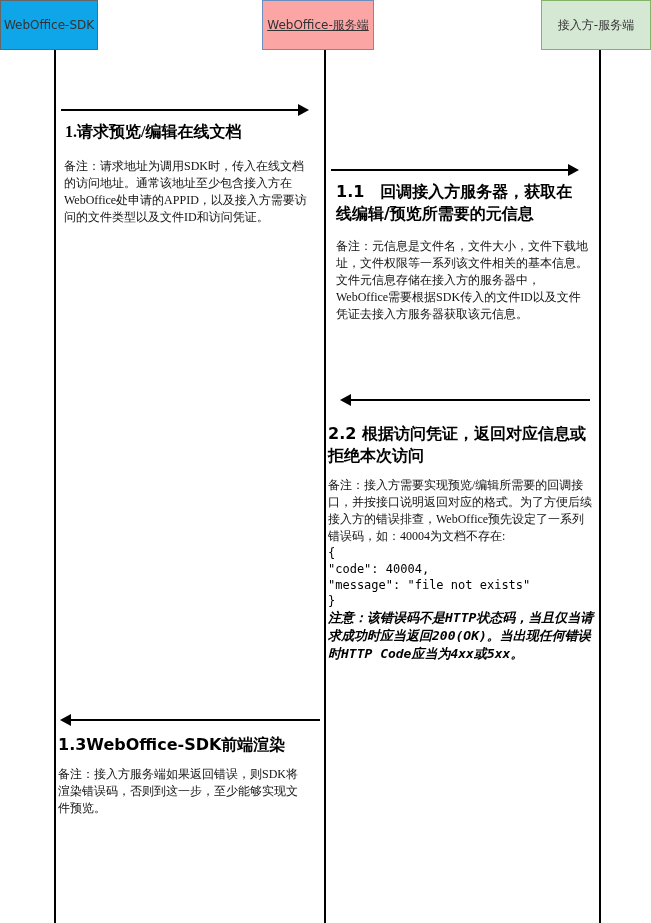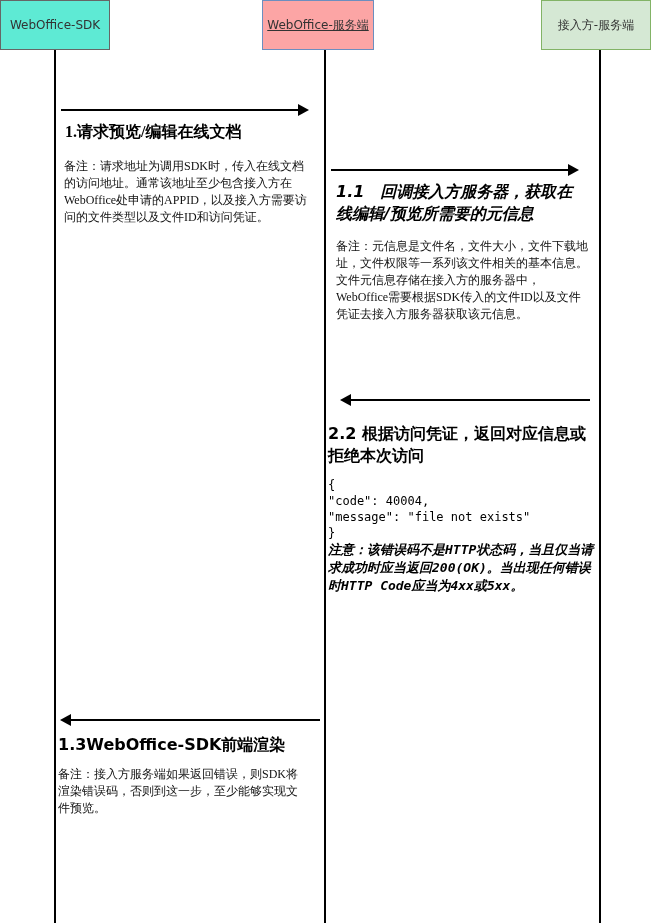--- a/index.html
+++ b/index.html
@@ -16,45 +16,46 @@
   .title { position:absolute; font-weight:bold; font-size:16px; line-height:21px; }
   .note { position:absolute; font-size:12px; line-height:17px; color:#111;font-family:Liberation Serif, serif; }
   .code { font-family:"DejaVu Sans Mono","Liberation Mono",monospace; font-size:12px; line-height:16px; white-space:pre; }
   .warn { font-family:"DejaVu Sans Mono","Liberation Mono",monospace; font-style:italic; font-weight:bold;
           font-size:13px; line-height:18px; }
   .clip { position:absolute; overflow:hidden; }
 </style>
 </head>
 <body>
 
-<div class="actor" style="left:0;width:110px;background:#5eead4;border-color:#666666;">
+<div class="actor" style="left:0;width:98px;background:#0ea5e9;border-color:#666666;">
   <span>WebOffice-SDK</span>
 </div>
 <div class="actor" style="left:262px;width:112px;background:#fca5a5;border-color:#6c8ebf;text-decoration:underline;">
   <span>WebOffice-服务端</span>
 </div>
 <div class="actor" style="left:541px;width:110px;background:#d5e8d4;border-color:#82b366;">
   <span>接入方-服务端</span>
 </div>
 
 <div class="lifeline" style="left:54px;"></div>
 <div class="lifeline" style="left:324px;"></div>
 <div class="lifeline" style="left:599px;"></div>
 
 <div class="arrow right" style="left:61px;top:109px;width:246px;"></div>
 <div class="title" style="left:65px;top:121px;width:250px;font-family:Liberation Serif, serif;">1.请求预览/编辑在线文档</div>
 <div class="note" style="left:64px;top:158px;width:246px;">备注：请求地址为调用SDK时，传入在线文档的访问地址。通常该地址至少包含接入方在WebOffice处申请的APPID，以及接入方需要访问的文件类型以及文件ID和访问凭证。</div>
 
 <div class="arrow right" style="left:331px;top:169px;width:246px;"></div>
-<div class="title" style="left:336px;top:181px;width:250px;font-size:16px;line-height:22px;font-style:italic;">1.1　回调接入方服务器，获取在线编辑/预览所需要的元信息</div>
+<div class="title" style="left:336px;top:181px;width:250px;font-size:16px;line-height:22px;">1.1　回调接入方服务器，获取在线编辑/预览所需要的元信息</div>
 <div class="note" style="left:336px;top:238px;width:256px;">备注：元信息是文件名，文件大小，文件下载地址，文件权限等一系列该文件相关的基本信息。文件元信息存储在接入方的服务器中，WebOffice需要根据SDK传入的文件ID以及文件凭证去接入方服务器获取该元信息。</div>
 
 <div class="arrow left" style="left:342px;top:399px;width:248px;"></div>
 <div class="title" style="left:328px;top:423px;width:272px;line-height:22px;">2.2 根据访问凭证，返回对应信息或拒绝本次访问</div>
 <div class="clip" style="left:328px;top:477px;width:270px;height:212px;">
+  <div class="note" style="position:static;width:266px;">备注：接入方需要实现预览/编辑所需要的回调接口，并按接口说明返回对应的格式。为了方便后续接入方的错误排查，WebOffice预先设定了一系列错误码，如：40004为文档不存在:</div>
   <div class="code">{
 "code": 40004,
 "message": "file not exists"
 }</div>
   <div class="warn" style="width:266px;">注意：该错误码不是HTTP状态码，当且仅当请求成功时应当返回200(OK)。当出现任何错误时HTTP Code应当为4xx或5xx。</div>
 </div>
 
 <div class="arrow left" style="left:62px;top:719px;width:258px;"></div>
 <div class="title" style="left:58px;top:734px;width:270px;">1.3WebOffice-SDK前端渲染</div>
 <div class="note" style="left:58px;top:766px;width:248px;">备注：接入方服务端如果返回错误，则SDK将渲染错误码，否则到这一步，至少能够实现文件预览。</div>

